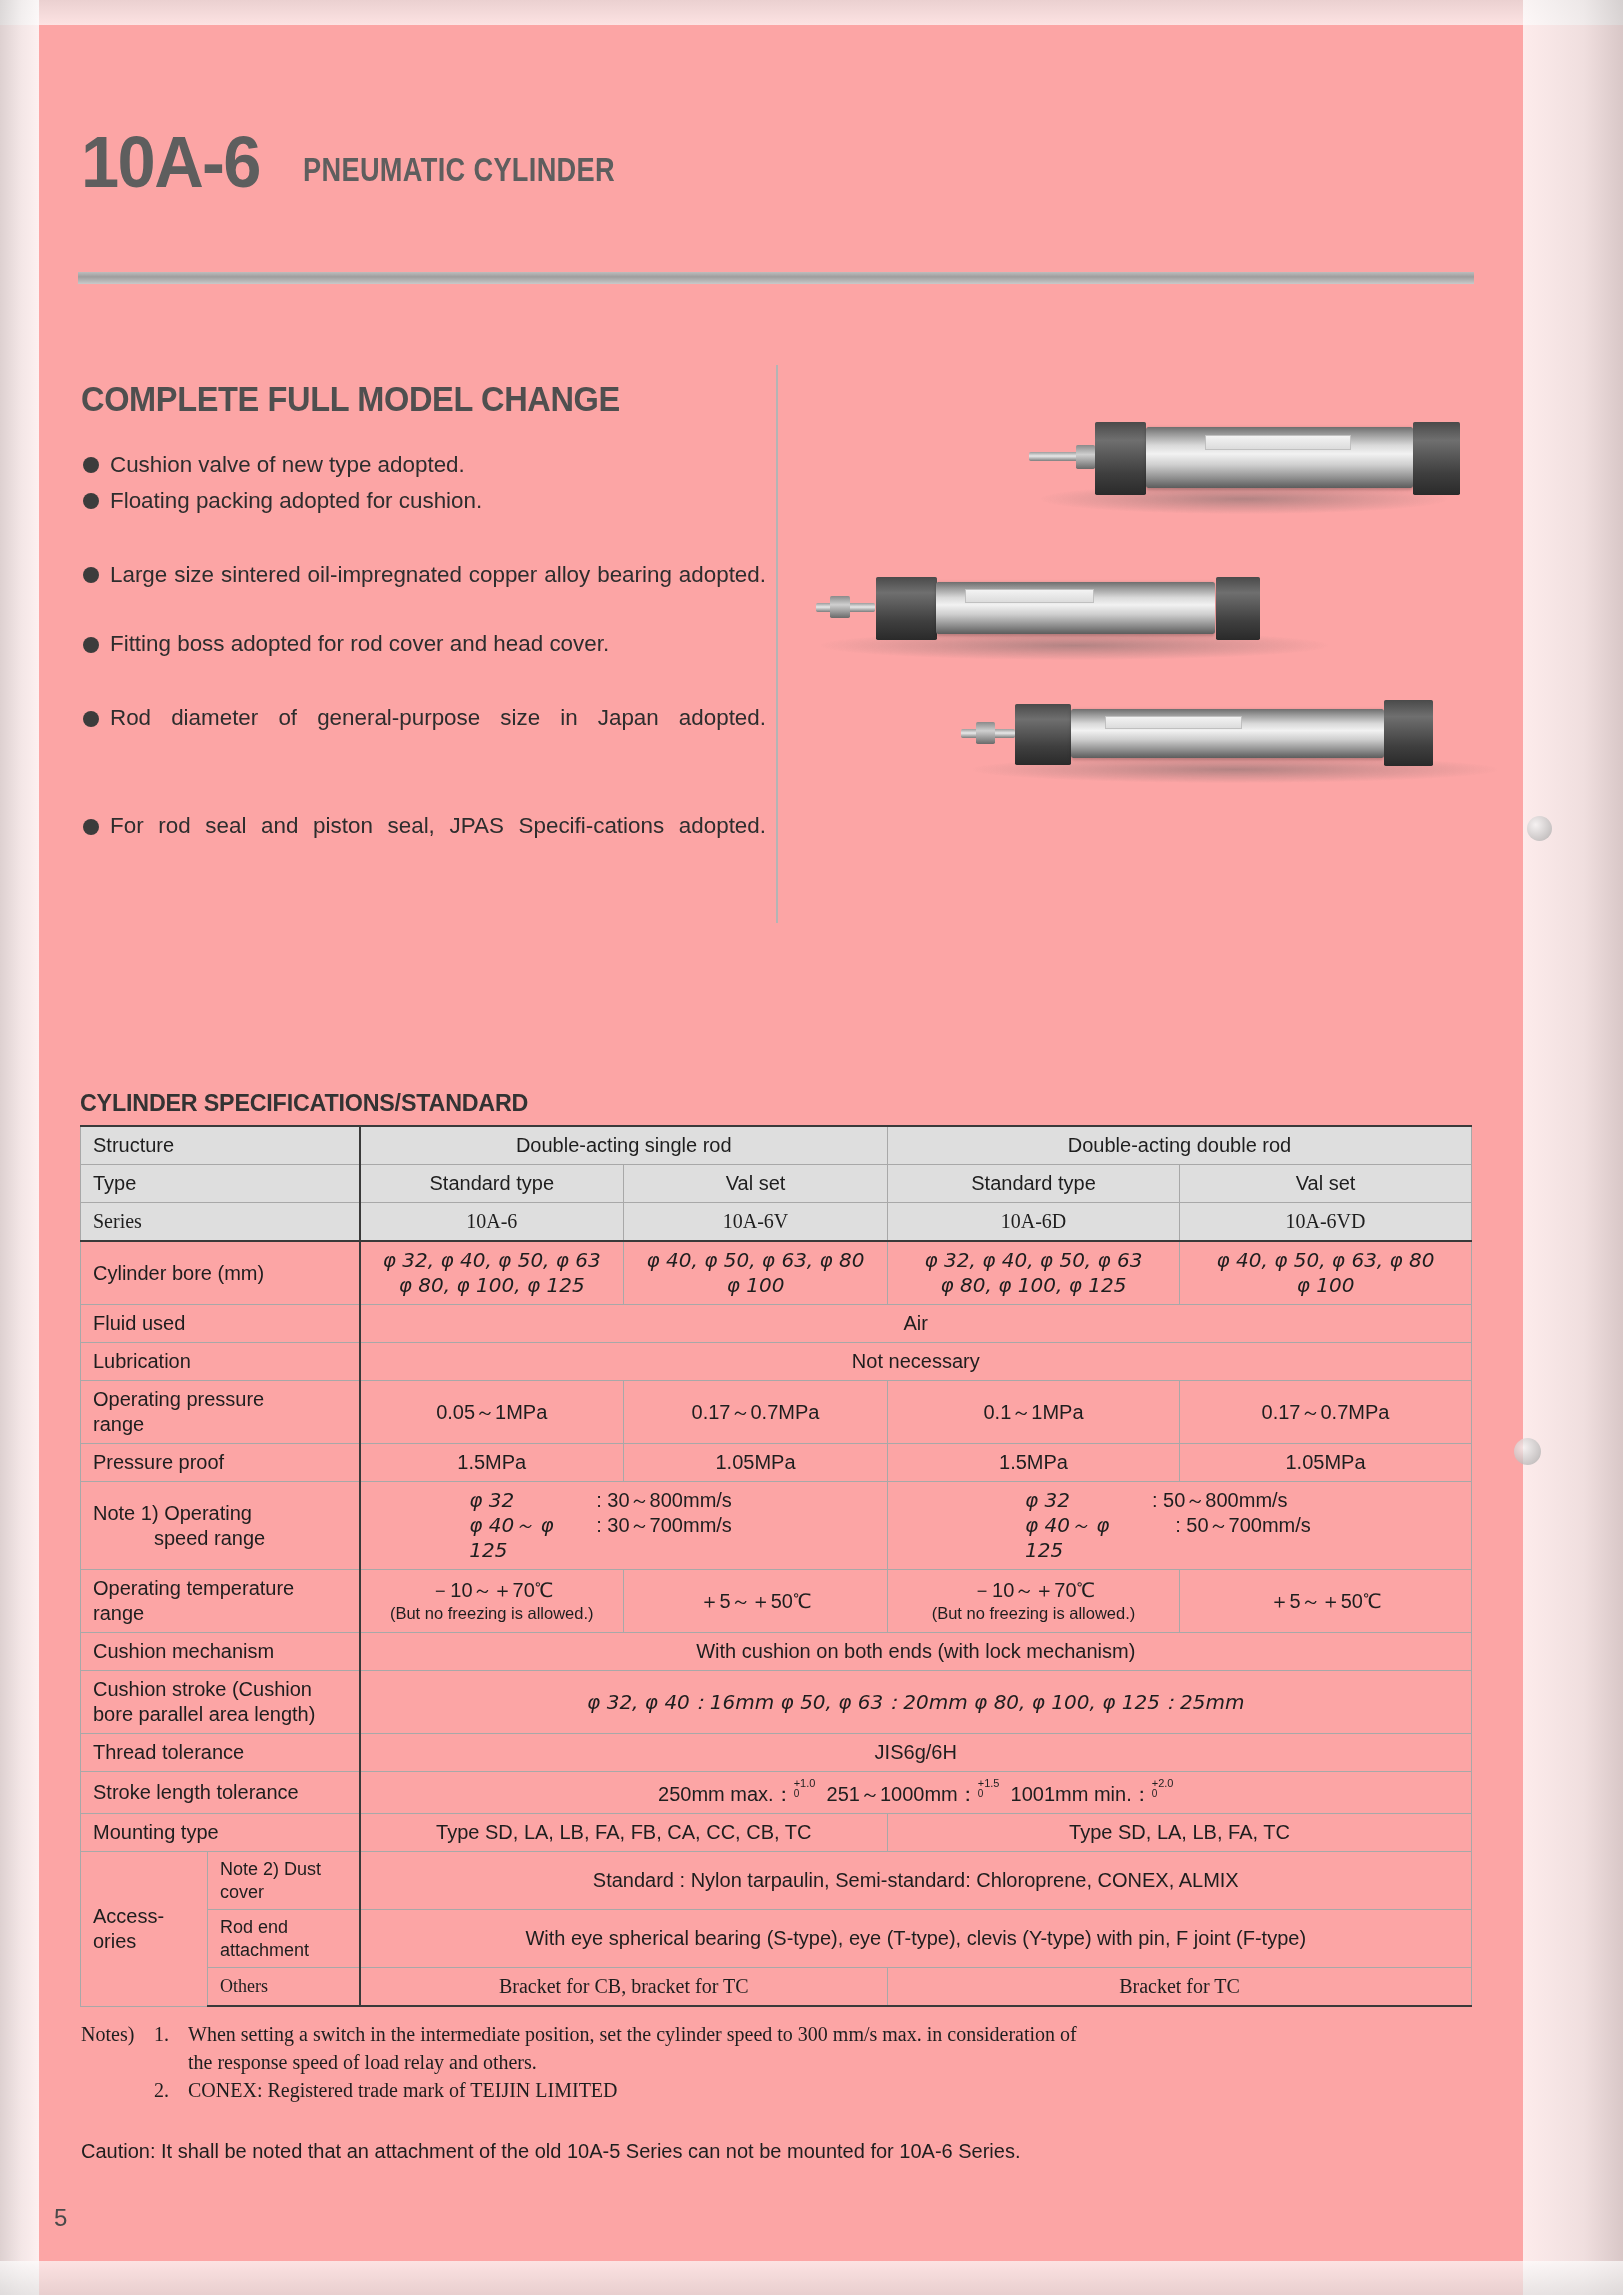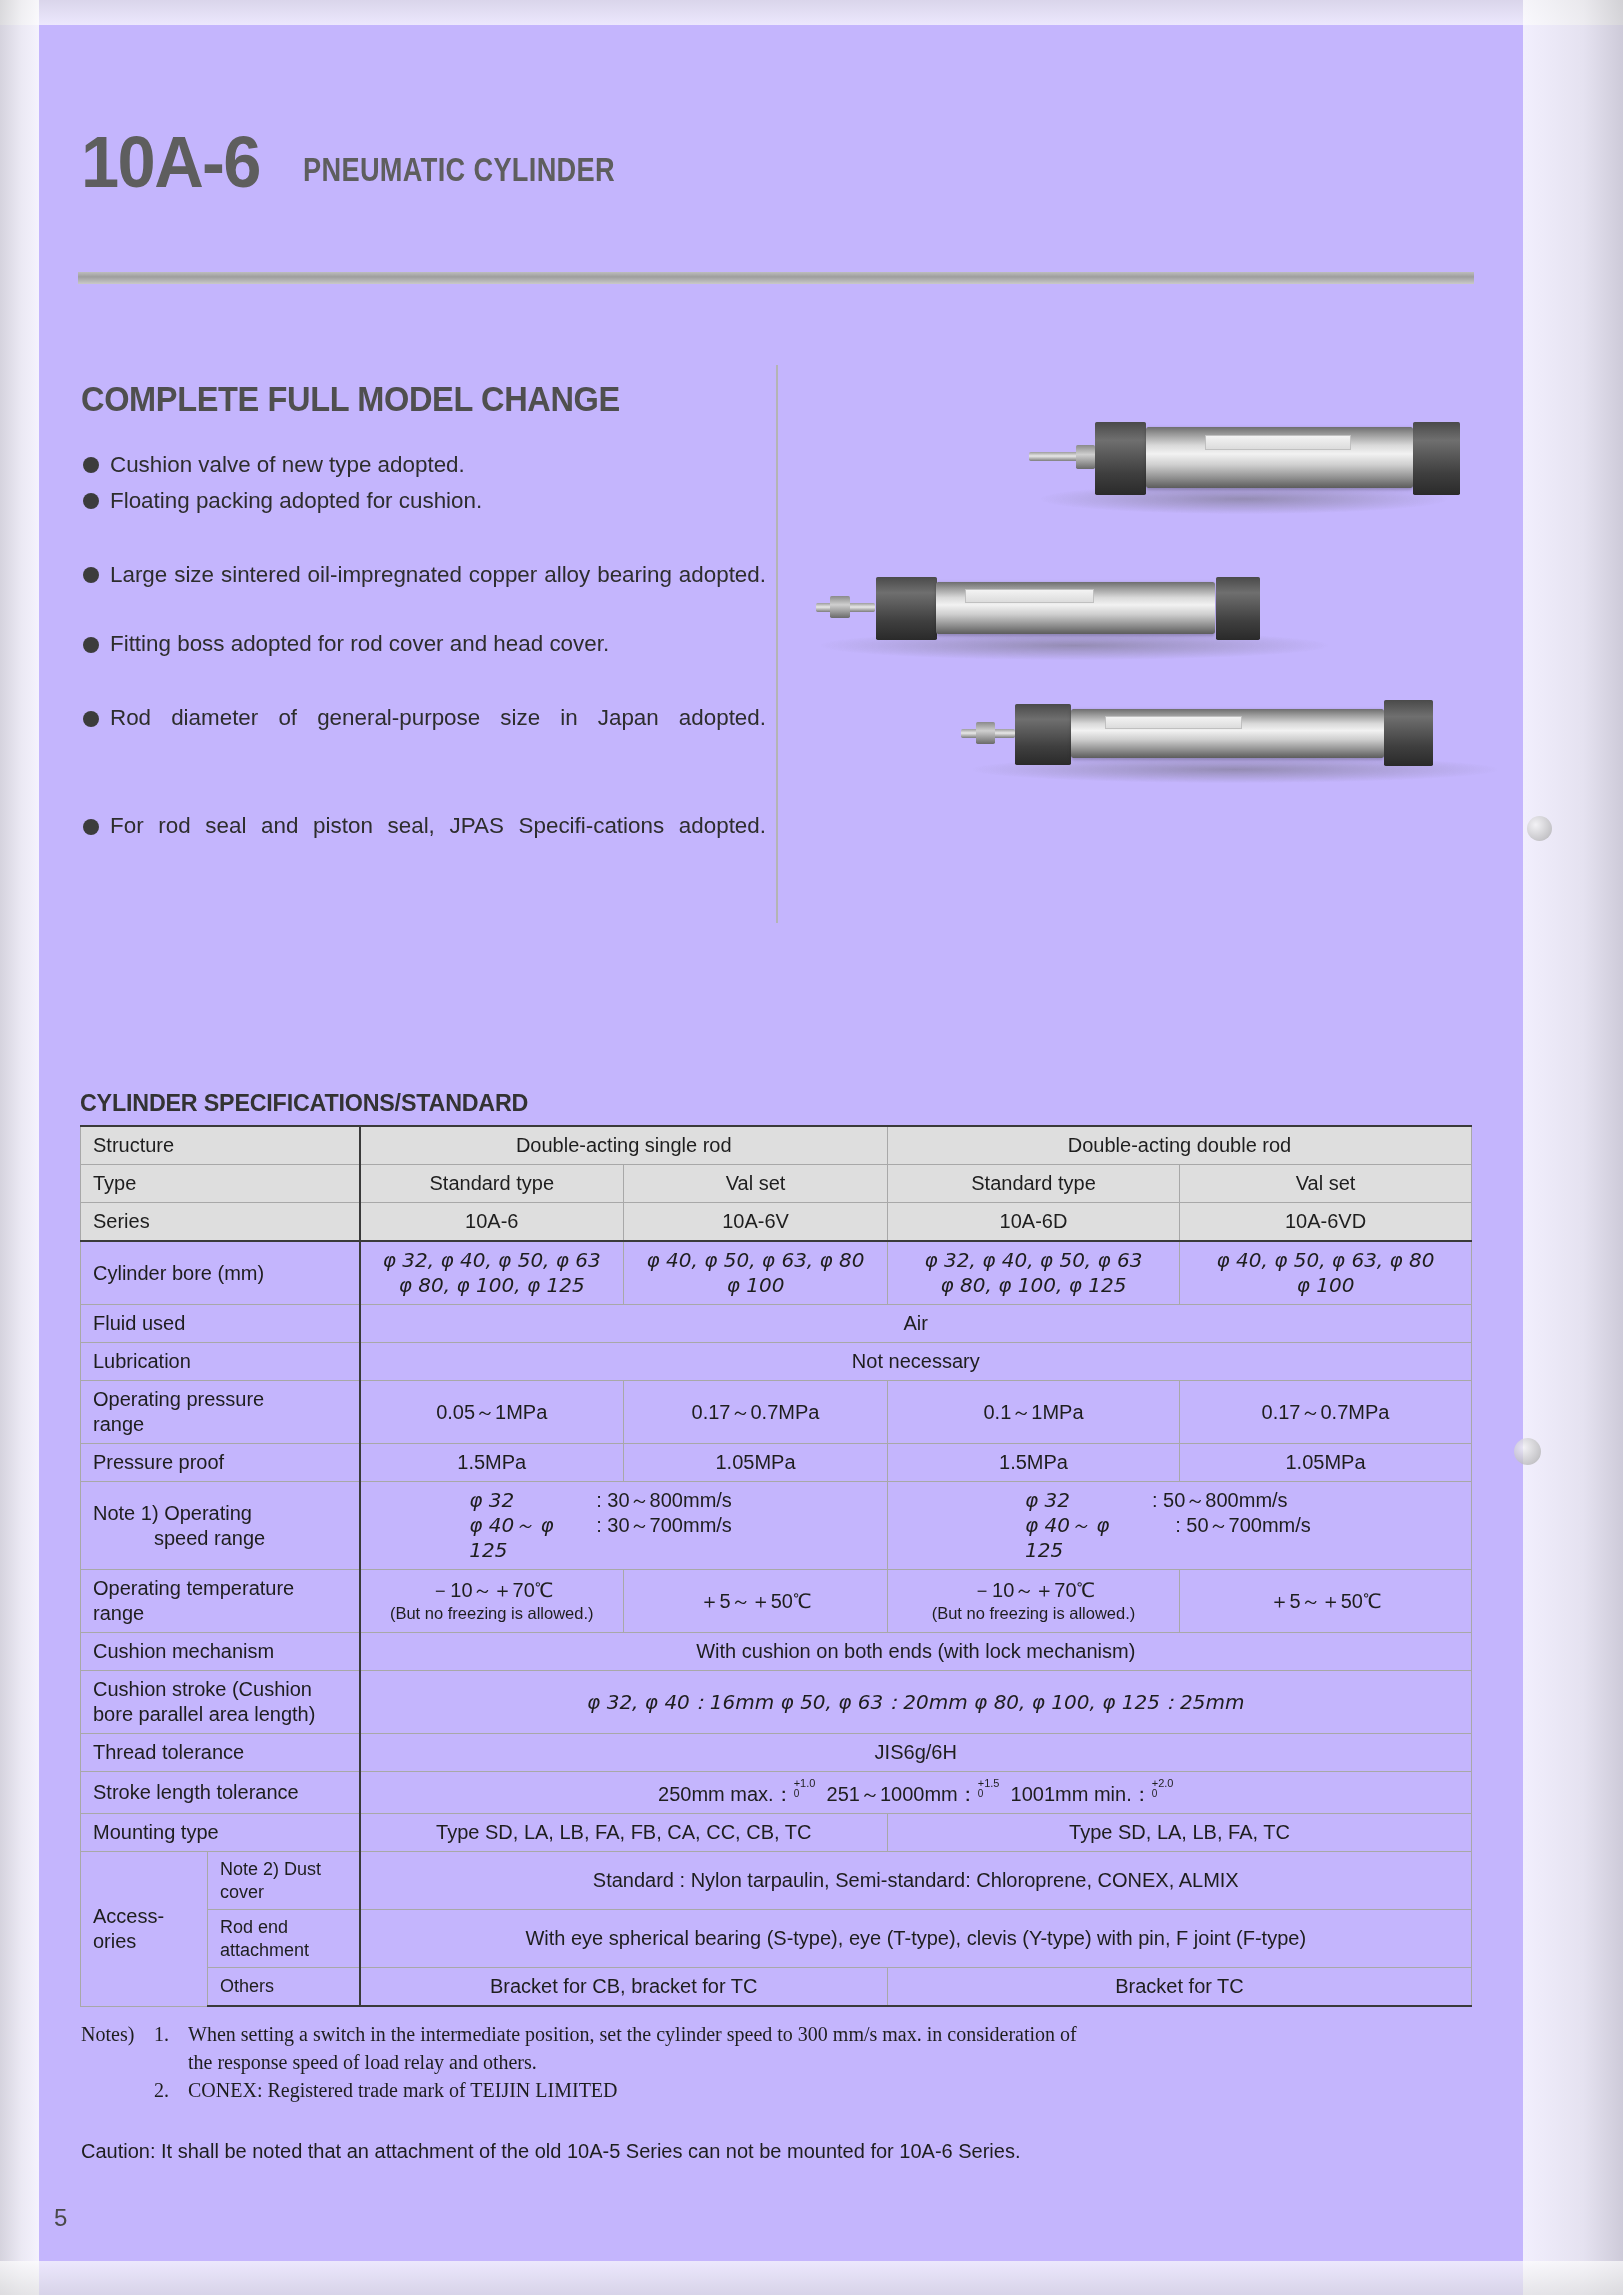--- a/index.html
+++ b/index.html
@@ -11,21 +11,21 @@
     width: 1624px;
     height: 2295px;
     position: relative;
     font-family: "Liberation Sans", sans-serif;
     color: #1a1a1a;
     overflow: hidden;
   }
   .page {
     position: absolute;
     inset: 0;
-    background: #c4b5fd;
+    background: #fca5a5;
   }
   
   .scan-edge-left {
     position: absolute; left: 0; top: 0; width: 39px; height: 100%;
     background: linear-gradient(to right, #d8d8d8 0%, #f2f2f2 55%, #fdfdfd 100%);
     opacity: .85;
   }
   .scan-edge-right {
     position: absolute; right: 0; top: 0; width: 101px; height: 100%;
     background: linear-gradient(to left, #cfcfcf 0%, #ededed 40%, #fdfdfd 100%);
@@ -212,21 +212,21 @@
     line-height: 1.25;
   }
   table.spec td.lbl {
     text-align: left;
     padding-left: 12px;
   }
   table.spec td.ctr { text-align: center; }
   table.spec tr.shaded td { background: #dedede; }
   table.spec tr.shaded td.lbl { background: #dedede; }
   .thickline-top td { border-top: 2.5px solid #3a3a3a !important; }
-  .thickline-bottom td { border-bottom: 2.5px solid #3a3a3a !important; }
+  .thickline-bottom td { border-bottom: 2.5px solid #3a3a3a !important; font-family: Liberation Serif, serif; }
   .vsep-strong { border-left: 2.5px solid #3a3a3a !important; }
   .small { font-size: 18px; }
   .xsmall { font-size: 16.5px; }
   .phi { font-style: italic; font-family: "DejaVu Sans", sans-serif; }
   .tol { display: inline-block; font-size: 11px; line-height: 1.02; text-align: left; vertical-align: .35em; }
   .tol i { font-style: normal; display: block; }
   .tol i.b { font-size: 10px; }
   .nowrap { white-space: nowrap; }
 
   .notes {

